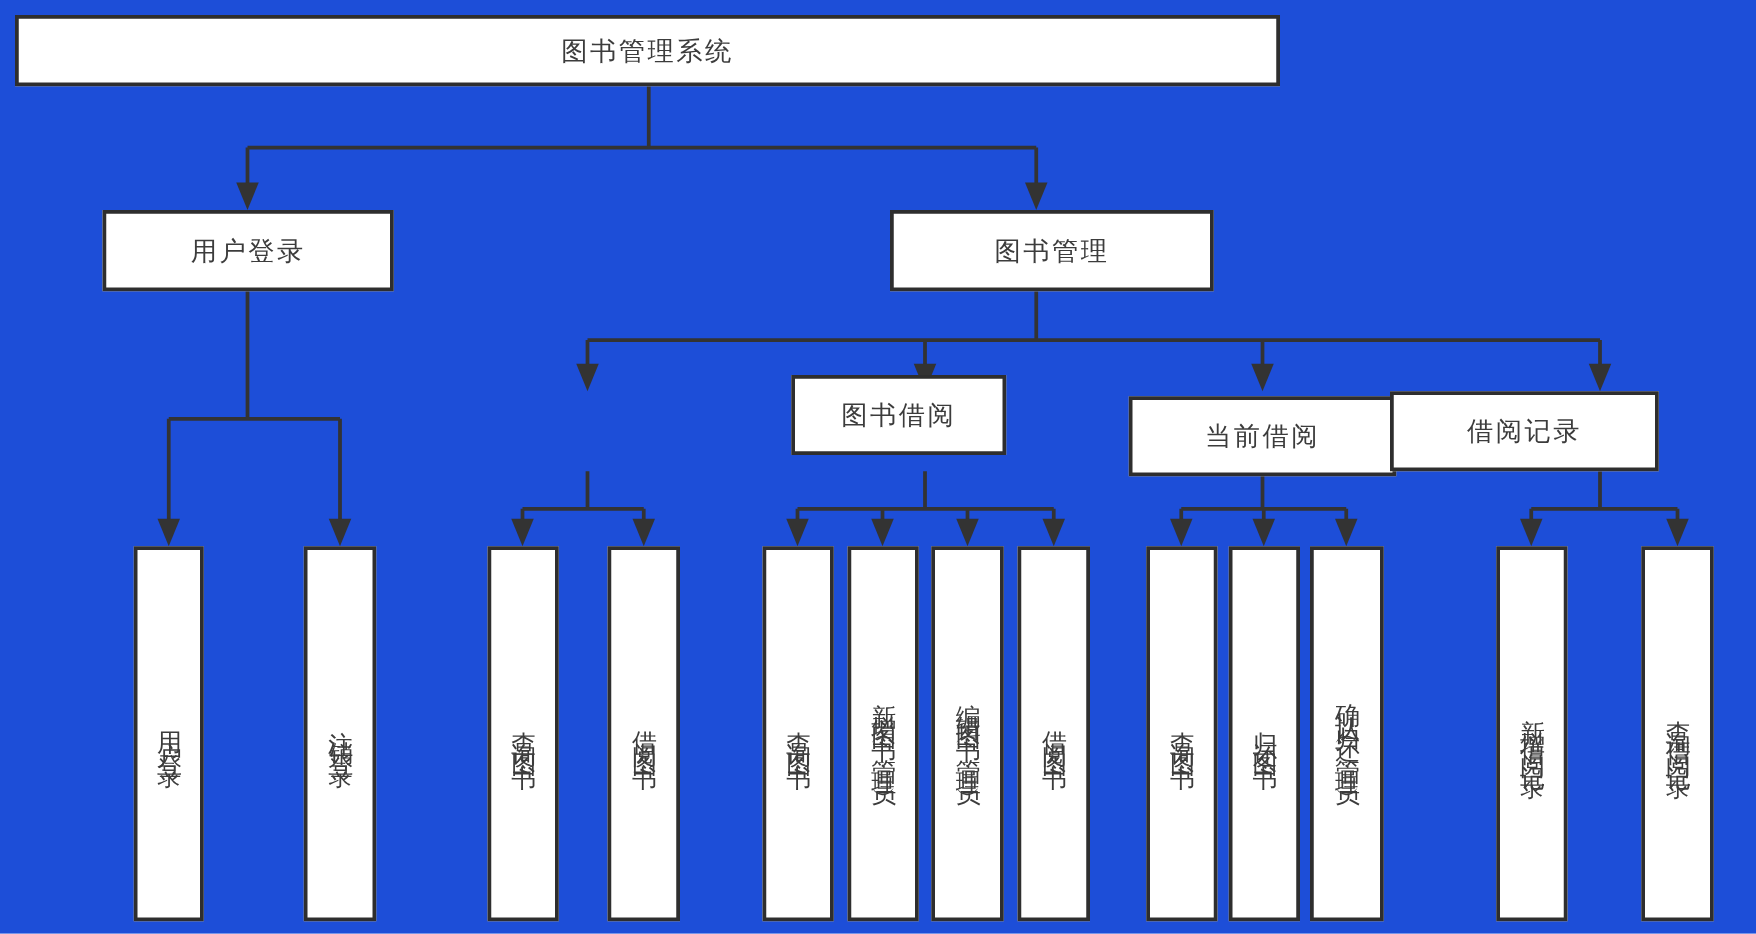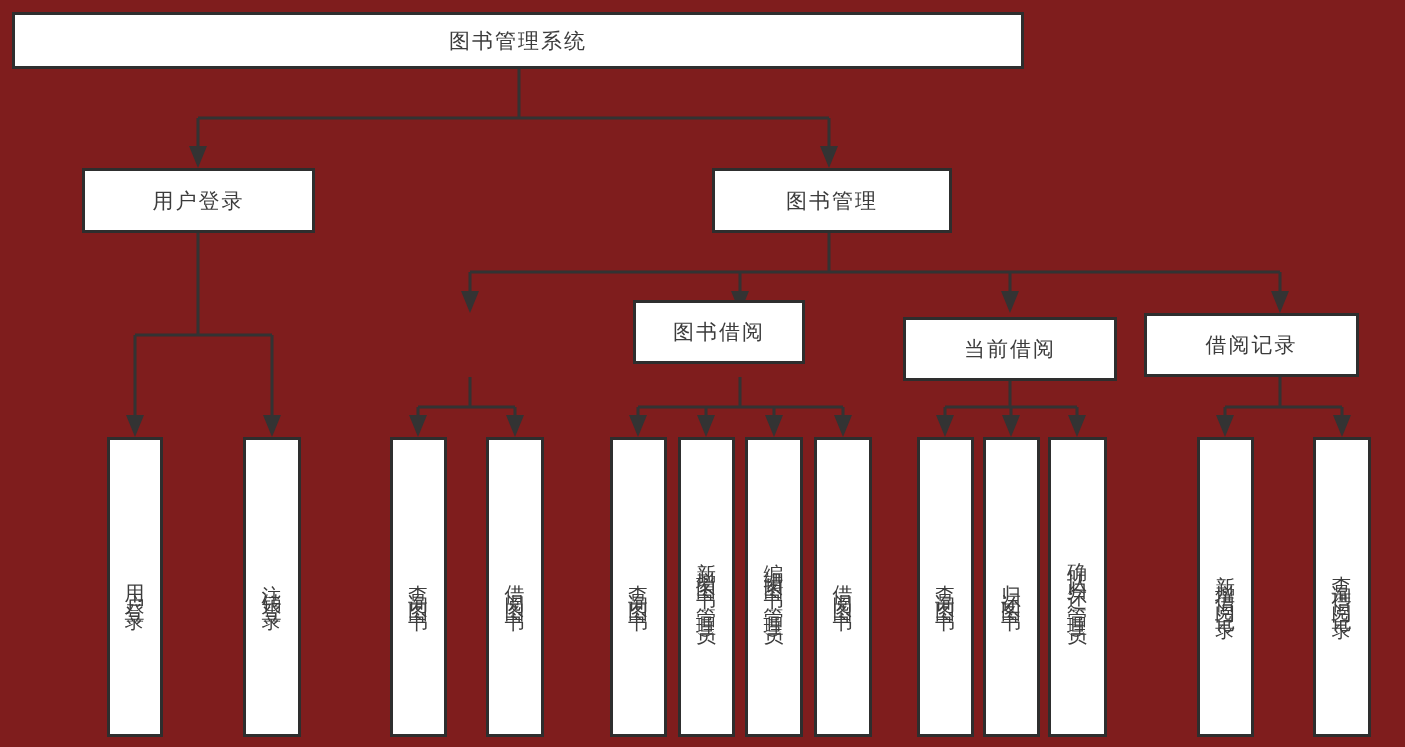--- a/index.html
+++ b/index.html
@@ -5,21 +5,21 @@
   html, body {
     margin: 0;
     padding: 0;
     background: #ffffff;
     font-family: "Liberation Sans", "DejaVu Sans", sans-serif;
   }
   .canvas {
     position: relative;
     width: 1405px;
     height: 747px;
-    background: #7f1d1d;
+    background: #1d4ed8;
     overflow: hidden;
   }
   .wires {
     position: absolute;
     left: 0;
     top: 0;
     z-index: 1;
   }
   .hbox {
     position: absolute;
@@ -116,25 +116,25 @@
     <g>
       <path d="M1280 377 L1280 407 M1225 407 L1342 407 M1225 407 L1225 417 M1342 407 L1342 417"></path>
       <polygon points="1216,415 1234,415 1225,437" fill="#333333" stroke="none"></polygon>
       <polygon points="1333,415 1351,415 1342,437" fill="#333333" stroke="none"></polygon>
     </g>
   </svg>
 
   <div class="hbox" style="left:12px; top:12px; width:1012px; height:57px;">图书管理系统</div>
 
   <div class="hbox" style="left:82px; top:168px; width:233px; height:65px;">用户登录</div>
-  <div class="hbox" style="left:712px; top:168px; width:240px; height:65px;">图书管理</div>
+  <div class="hbox" style="left:712px; top:168px; width:259px; height:65px;">图书管理</div>
 
   <div class="hbox" style="left:633px; top:300px; width:172px; height:64px;">图书借阅</div>
   <div class="hbox" style="left:903px; top:317px; width:214px; height:64px;">当前借阅</div>
-  <div class="hbox" style="left:1112px; top:313px; width:215px; height:64px;margin-left:32px;">借阅记录</div>
+  <div class="hbox" style="left:1112px; top:313px; width:215px; height:64px;">借阅记录</div>
 
   <div class="vbox" style="left:107px; top:437px; width:56px; height:300px;">
     <span class="vtext">用户登录</span>
   </div>
   <div class="vbox" style="left:243px; top:437px; width:58px; height:300px;">
     <span class="vtext">注销登录</span>
   </div>
 
   <div class="vbox" style="left:390px; top:437px; width:57px; height:300px;">
     <span class="vtext">查询图书</span>

